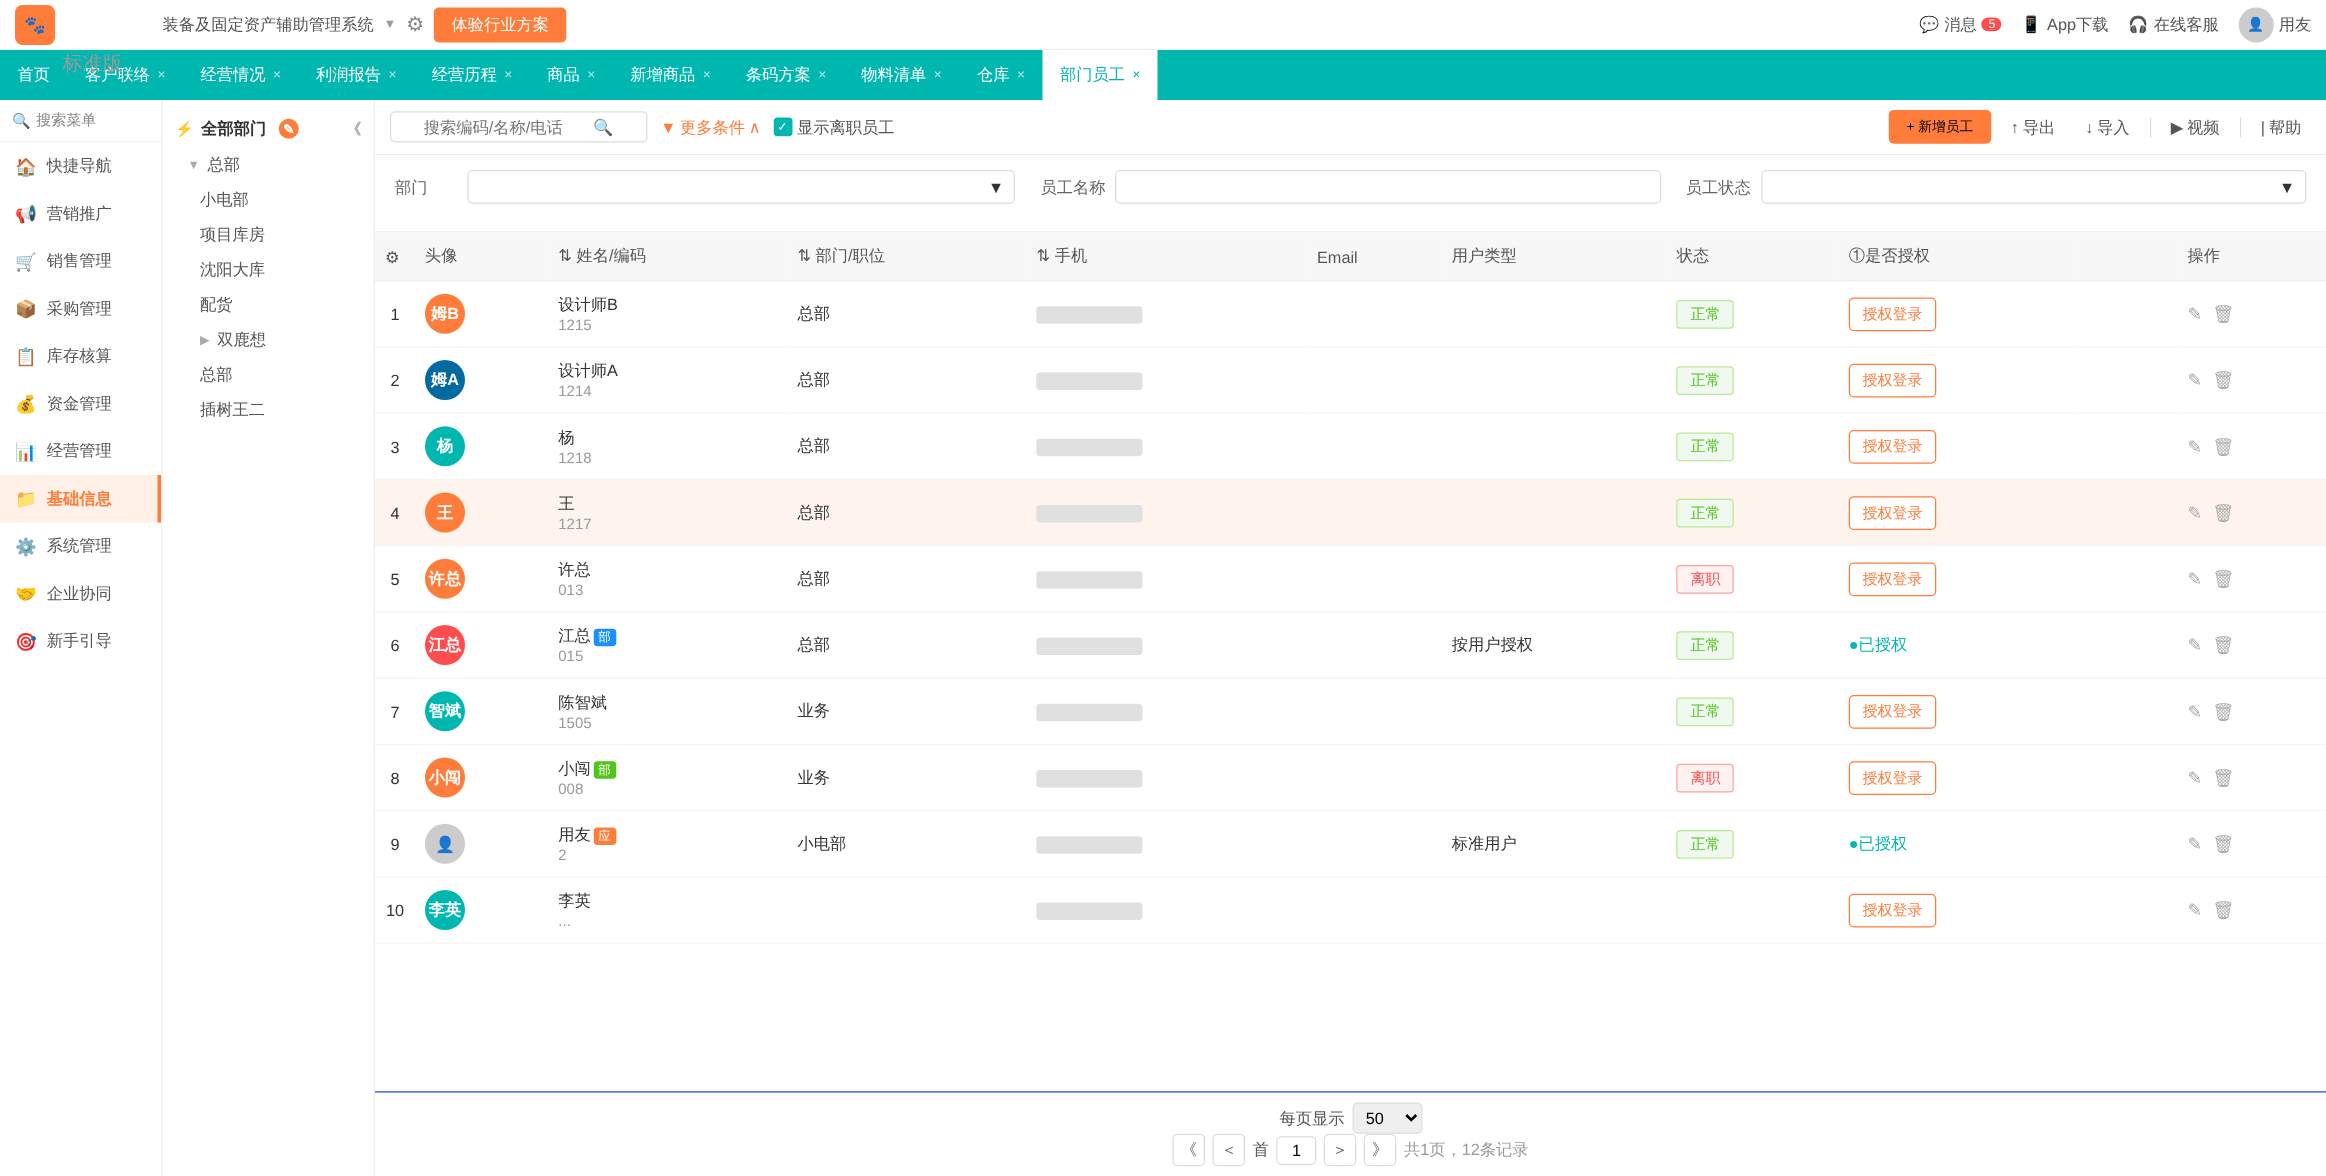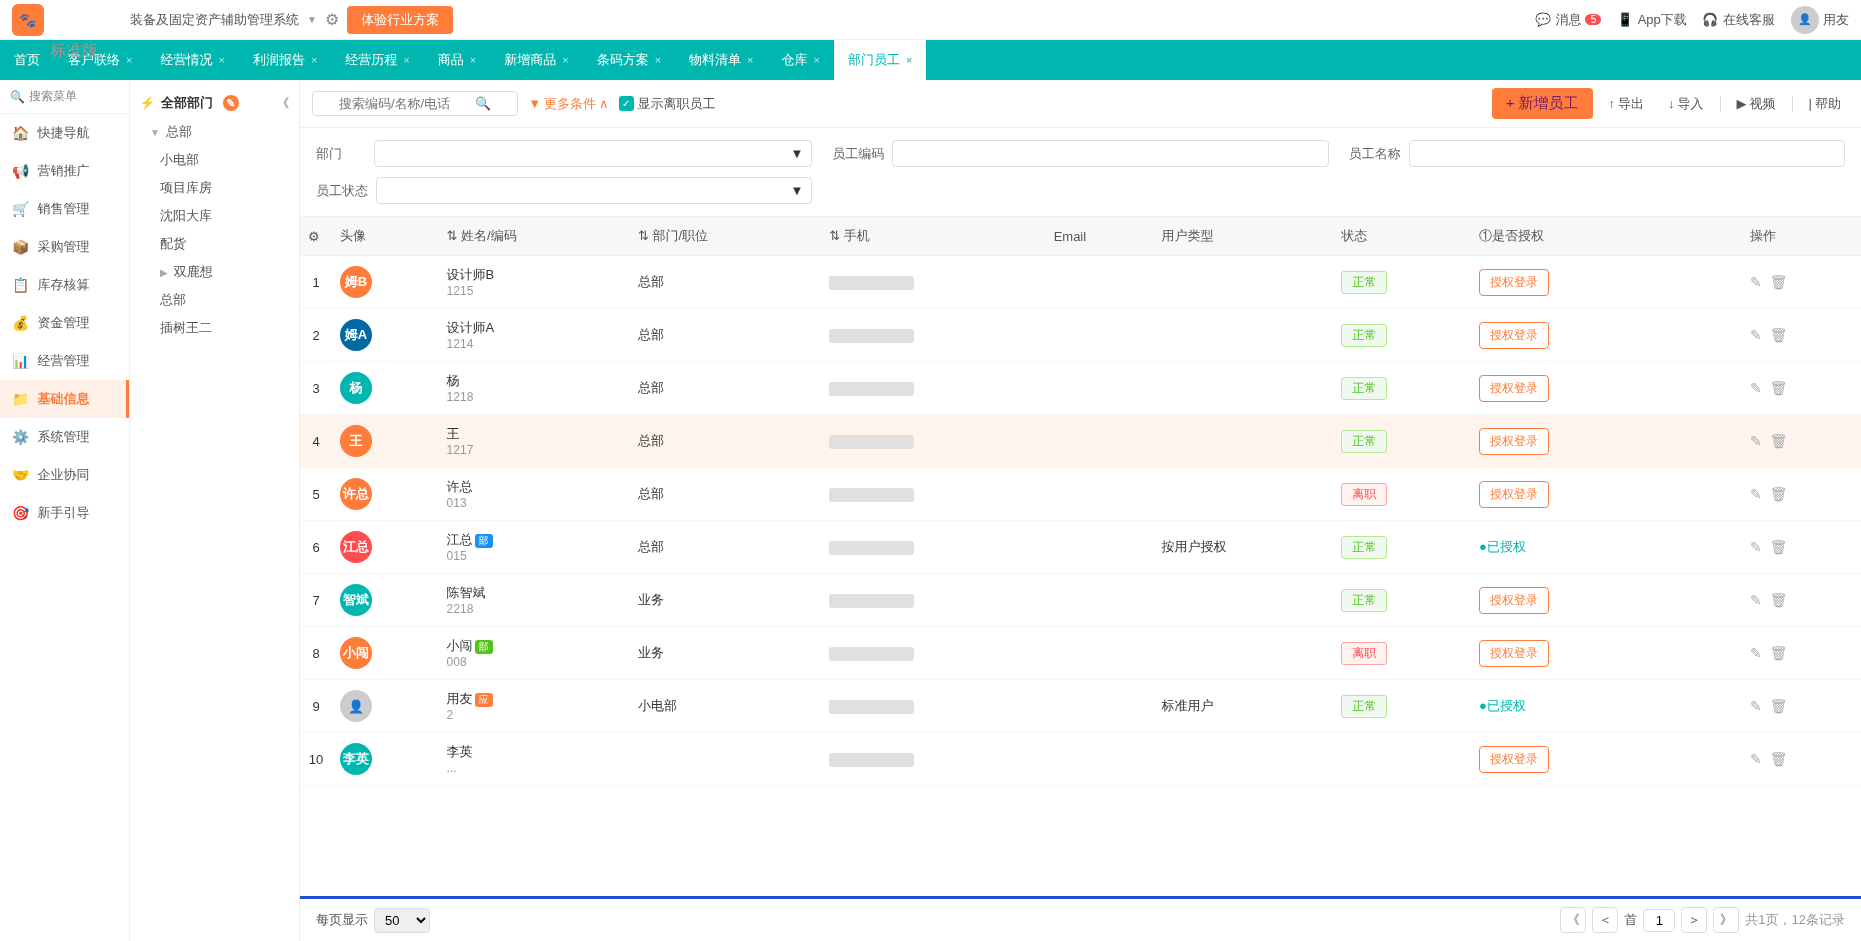--- a/index.html
+++ b/index.html
@@ -191,26 +191,26 @@
       color: white; font-size: 10px;
     }
     .toolbar-right {
       margin-left: auto;
       display: flex;
       align-items: center;
       gap: 8px;
     }
     .add-btn {
       background: #ff7c3a;
-      color: #701a75;
+      color: #000000;
       border: none;
       border-radius: 4px;
       padding: 6px 14px;
       cursor: pointer;
-      font-size: 15px;
+      font-size: 11px;
       display: flex;
       align-items: center;
       gap: 4px;
     }
     .icon-btn {
       display: flex;
       align-items: center;
       gap: 3px;
       color: #555;
       font-size: 13px;
@@ -379,27 +379,28 @@
       color: white;
       border-radius: 3px;
       padding: 0 4px;
       font-size: 10px;
       margin-left: 2px;
     }
 
     
     .pagination {
       background: #fff;
-      border-top: 3px solid #1d4ed8;
+      border-top: 1px solid #1d4ed8;
       padding: 8px 16px;
       display: flex;
       align-items: center;
       justify-content: space-between;
       font-size: 13px;
       color: #555;
+      flex-direction: column;
     }
     .page-size-select {
       display: flex;
       align-items: center;
       gap: 6px;
     }
     .page-select {
       border: 1px solid #ddd;
       border-radius: 4px;
       padding: 3px 6px;
@@ -644,24 +645,20 @@
 
       <div class="search-form">
         <div class="form-row">
           <span class="form-label">部门</span>
           <div class="form-select" style="cursor:pointer;">
             <span></span>
             <span>▼</span>
           </div>
         </div>
         <div class="form-row">
-          <span class="form-label">员工编码</span>
-          <input class="form-input" type="text" style="">
-        </div>
-        <div class="form-row">
           <span class="form-label">员工名称</span>
           <input class="form-input" type="text" style="">
         </div>
         <div class="form-row">
           <span class="form-label">员工状态</span>
           <div class="form-select" style="cursor:pointer;">
             <span></span>
             <span>▼</span>
           </div>
         </div>
@@ -838,21 +835,21 @@
                 </td>
               </tr>
               <tr>
                 <td style="text-align: center;">7</td>
                 <td>
                   <div class="avatar-circle" style="background: rgb(0, 183, 176);">智斌</div>
                 </td>
                 <td>
                   <div class="name-code">
                     <span class="emp-name">陈智斌</span>
-                    <span class="emp-code">2218</span>
+                    <span class="emp-code">1505</span>
                   </div>
                 </td>
                 <td>业务</td>
                 <td><span class="blurred-text">██████████</span></td>
                 <td></td>
                 <td></td>
                 <td><span class="status-badge status-normal">正常</span></td>
                 <td><button class="auth-btn">授权登录</button></td>
                 <td></td>
                 <td>

